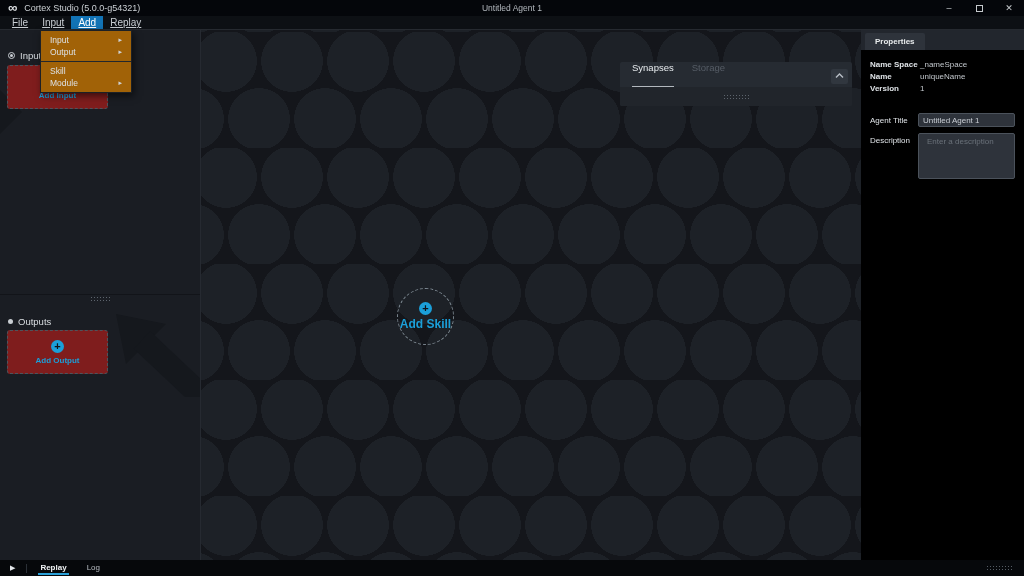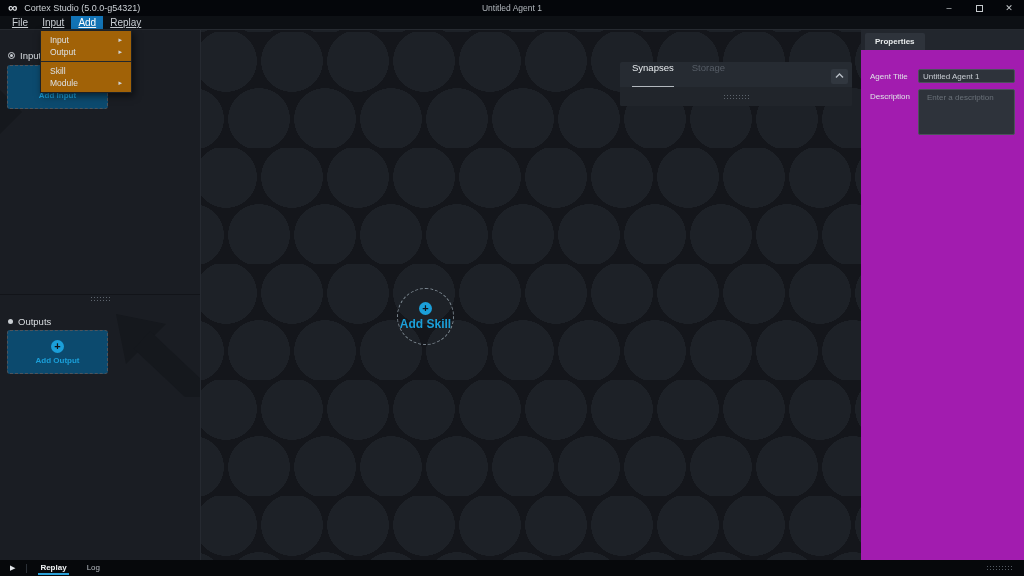--- a/index.html
+++ b/index.html
@@ -29,21 +29,21 @@
   
   .sidebar { position:absolute; left:0; top:30px; width:201px; height:530px; background:#1a1d23; border-right:1px solid #262a31; overflow:hidden; z-index:10; }
   .inputs-section { position:absolute; top:0; left:0; right:0; height:264px; }
   .outputs-section { position:absolute; top:272px; left:0; right:0; bottom:0; }
   .section-header { position:absolute; left:8px; display:flex; align-items:center; gap:5px; font-size:9.5px; color:#d8dce0; }
   .inputs-section .section-header { top:20px; }
   .outputs-section .section-header { top:14px; }
   .io-ring { width:7px; height:7px; border:1px solid #c9ced3; border-radius:50%; display:flex; align-items:center; justify-content:center; }
   .io-ring span { width:3px; height:3px; background:#c9ced3; border-radius:50%; }
   .io-dot { width:5px; height:5px; background:#c9ced3; border-radius:50%; }
-  .add-box { position:absolute; left:7px; width:101px; height:44px; background:#0c4a6e; border:1px dashed #4e545c; border-radius:3px; display:flex; flex-direction:column; align-items:center; justify-content:center; gap:3px; cursor:pointer; }
+  .add-box { position:absolute; left:7px; width:101px; height:44px; background:#7f1d1d; border:1px dashed #4e545c; border-radius:3px; display:flex; flex-direction:column; align-items:center; justify-content:center; gap:3px; cursor:pointer; }
   .inputs-section .add-box { top:35px; }
   .outputs-section .add-box { top:28px; }
   .plus-icon { width:13px; height:13px; border-radius:50%; background:#1b9fd9; color:#10141a; font-size:11px; line-height:12px; text-align:center; font-weight:bold; }
   .add-label { font-size:8px; font-weight:bold; color:#1b9fd9; }
   .sb-divider { position:absolute; top:264px; left:0; right:0; height:8px; border-top:1px solid #121419; display:flex; align-items:center; justify-content:center; }
   .grip { width:20px; height:5px; background-image:radial-gradient(circle, #5d646d 0.8px, transparent 1px); background-size:3px 3px; }
   .wm { position:absolute; pointer-events:none; }
 
   
   .canvas { position:absolute; left:201px; top:30px; width:660px; height:530px; background-color:#14161b;
@@ -58,21 +58,21 @@
   
   .syn-panel { position:absolute; left:419px; top:32px; width:232px; height:44px; background:#262b32; border-radius:2px; }
   .syn-header { height:25px; display:flex; align-items:flex-end; padding:0 4px 0 12px; }
   .syn-tab { font-size:9.5px; padding-bottom:13px; margin-right:18px; cursor:pointer; }
   .syn-tab.on { color:#e7ebee; border-bottom:1px solid #b2b8be; }
   .syn-tab.off { color:#565d66; border-bottom:1px solid transparent; }
   .collapse-btn { margin-left:auto; width:17px; height:15px; background:#31373f; border-radius:2px; display:flex; align-items:center; justify-content:center; align-self:center; margin-top:3px; cursor:pointer; }
   .syn-body { height:19px; background:#21252b; border-radius:0 0 2px 2px; display:flex; align-items:center; justify-content:center; }
 
   
-  .right-panel { position:absolute; left:861px; top:30px; width:163px; height:530px; background:#a21caf; }
+  .right-panel { position:absolute; left:861px; top:30px; width:163px; height:530px; background:#000000; }
   .tabstrip { height:20px; background:#22262d; display:flex; align-items:flex-end; }
   .prop-tab { margin-left:4px; height:17px; padding:0 10px; background:#2e333b; font-size:8px; font-weight:bold; color:#e9eced; display:flex; align-items:center; border-radius:2px 2px 0 0; cursor:pointer; }
   .fields { padding:8px 0 0 9px; }
   .field-row { display:flex; height:12px; align-items:center; }
   .field-label { width:50px; font-size:8px; font-weight:bold; color:#dfe3e7; }
   .field-value { font-size:8px; color:#c3c8cd; }
   .form-area { margin-top:19px; }
   .form-row { display:flex; margin:0 9px 6px 9px; }
   .form-label { width:48px; font-size:8px; font-weight:normal; color:#dfe3e7; padding-top:3px; }
   .text-input { flex:1; background:#2e333b; border:1px solid #4b525b; border-radius:2px; color:#c9ced4; font-size:8px; height:14px; padding:0 4px; outline:none; min-width:0; }
@@ -191,20 +191,34 @@
         <span class="grip" style="width:26px;"></span>
       </div>
     </div>
   </div>
 
   <div class="right-panel">
     <div class="tabstrip">
       <div class="prop-tab">Properties</div>
     </div>
 
+    <div class="fields">
+      <div class="field-row">
+        <span class="field-label">Name Space</span>
+        <span class="field-value">_nameSpace</span>
+      </div>
+      <div class="field-row">
+        <span class="field-label">Name</span>
+        <span class="field-value">uniqueName</span>
+      </div>
+      <div class="field-row">
+        <span class="field-label">Version</span>
+        <span class="field-value">1</span>
+      </div>
+    </div>
 
     <div class="form-area">
       <div class="form-row">
         <span class="form-label">Agent Title</span>
         <input class="text-input" type="text" value="Untitled Agent 1" style="">
       </div>
       <div class="form-row">
         <span class="form-label">Description</span>
         <textarea class="text-input" placeholder="Enter a description" style=""></textarea>
       </div>

